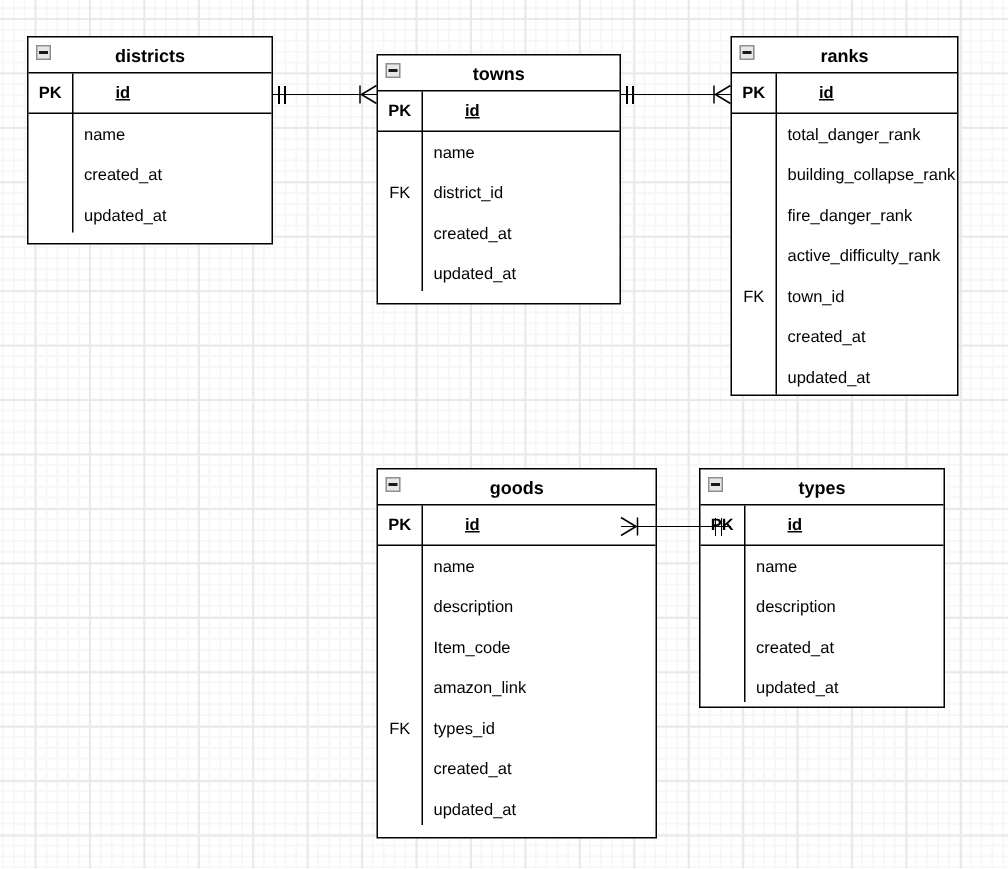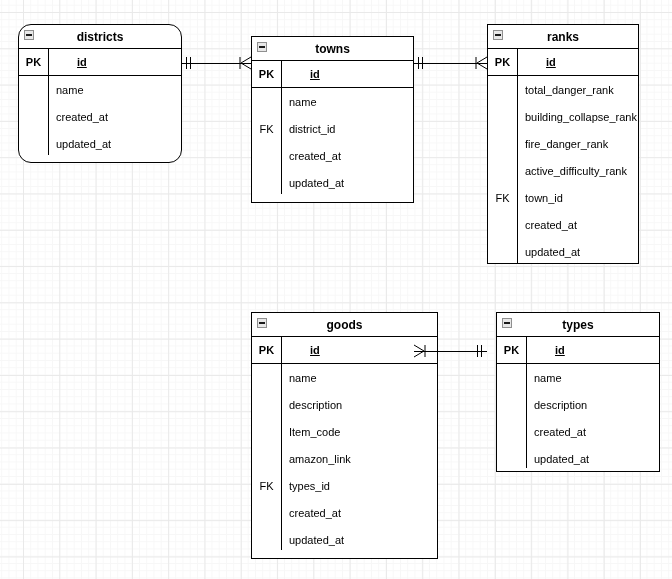--- a/index.html
+++ b/index.html
@@ -83,29 +83,29 @@
 
   .divider {
     position: absolute;
     left: 29px;
     top: 24px;
     width: 1px;
     background: #000000;
   }
 
   
-  .t-districts { left: 18px;  top: 24px;  width: 164px; height: 139px; border-radius: 13px; }
+  .t-districts { left: 18px;  top: 24px;  width: 164px; height: 139px; }
   .t-districts .divider { bottom: 7px; }
   .t-towns     { left: 251px; top: 36px;  width: 163px; height: 167px; }
   .t-towns .divider { bottom: 8px; }
   .t-ranks     { left: 487px; top: 24px;  width: 152px; height: 240px; }
   .t-ranks .divider { bottom: 0; }
   .t-goods     { left: 251px; top: 312px; width: 187px; height: 247px; }
   .t-goods .divider { bottom: 8px; }
-  .t-types     { left: 496px; top: 312px; width: 164px; height: 160px; }
+  .t-types     { left: 466px; top: 312px; width: 164px; height: 160px; }
   .t-types .divider { bottom: 3px; }
 
   .edges {
     position: absolute;
     left: 0; top: 0;
     width: 672px; height: 579px;
     pointer-events: none;
   }
   .edges path { stroke: #000000; stroke-width: 1; fill: none; }
 </style>

